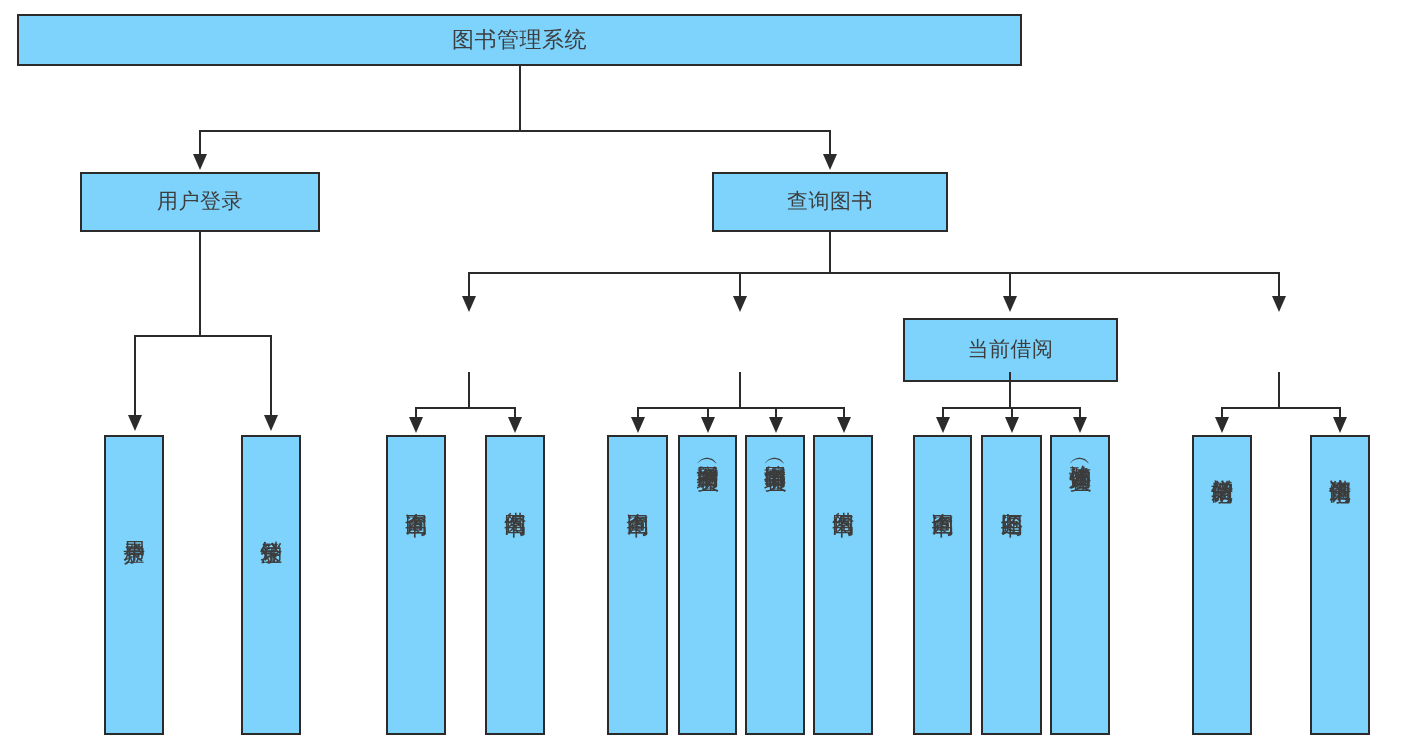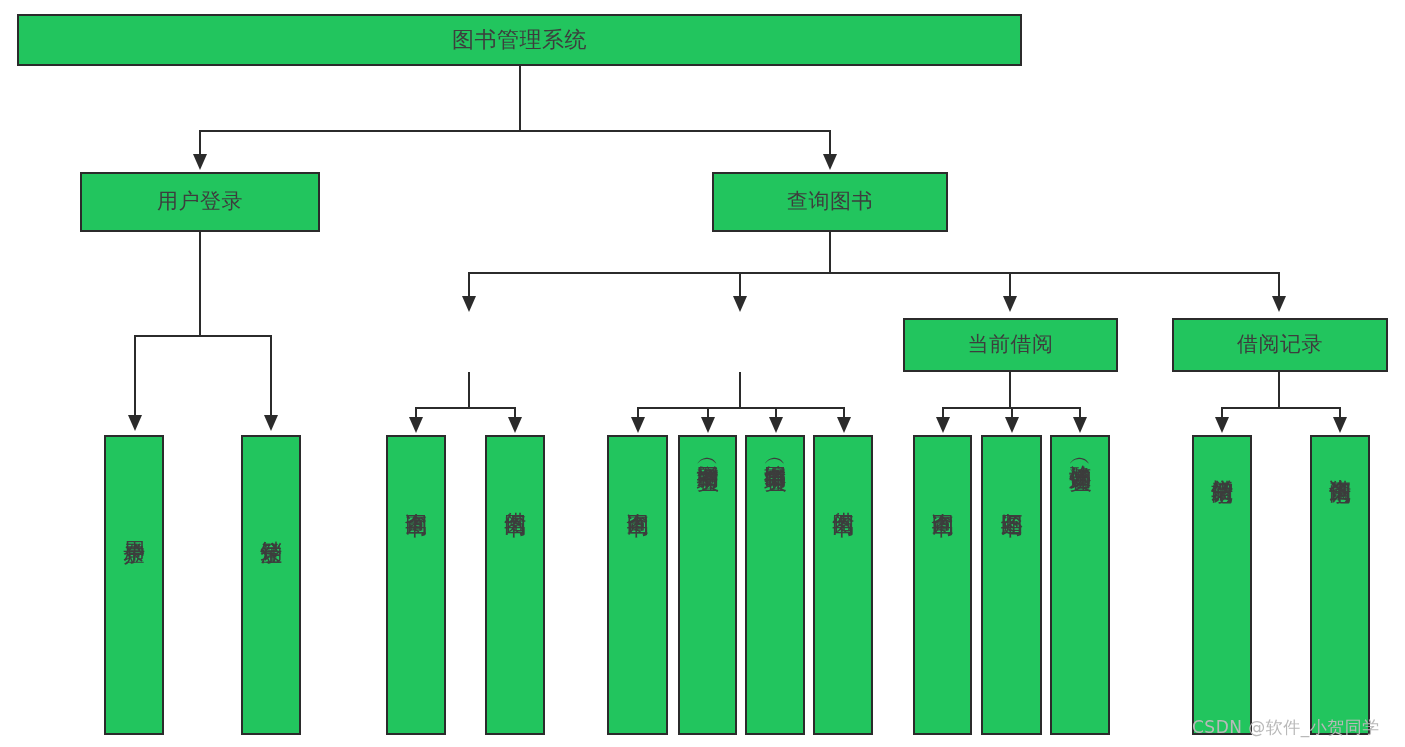--- a/index.html
+++ b/index.html
@@ -15,21 +15,21 @@
     width: 1405px;
     height: 747px;
     background: #ffffff;
     overflow: hidden;
   }
   
   .node {
     position: absolute;
     box-sizing: border-box;
     border: 2px solid #2b2b2b;
-    background: #22c55e;
+    background: #7dd3fc;
     display: flex;
     align-items: center;
     justify-content: center;
     color: #3d3d3d;
     line-height: 1.12;
   }
   .node .label {
     display: block;
     text-align: center;
   }
@@ -121,25 +121,22 @@
 
   <div class="edge v" style="left:468px; top:272px; width:2px; height:26px;"></div>
   <div class="arrow" style="left:462px; top:296px;"></div>
   <div class="edge v" style="left:739px; top:272px; width:2px; height:26px;"></div>
   <div class="arrow" style="left:733px; top:296px;"></div>
   <div class="edge v" style="left:1009px; top:272px; width:2px; height:26px;"></div>
   <div class="arrow" style="left:1003px; top:296px;"></div>
   <div class="edge v" style="left:1278px; top:272px; width:2px; height:26px;"></div>
   <div class="arrow" style="left:1272px; top:296px;"></div>
 
-  <div class="node horiz" style="left:903px; top:318px; width:215px; height:54px;">
+  <div class="node horiz" style="left:903px; top:318px; width:215px; height:64px;">
     <span class="label">当前借阅</span>
-  </div>
-  <div class="node horiz" style="left:1172px; top:318px; width:216px; height:54px;">
-    <span class="label">借阅记录</span>
   </div>
 
   <div class="edge v" style="left:468px; top:372px; width:2px; height:35px;"></div>
   <div class="edge h" style="left:415px; top:407px; width:100px; height:2px;"></div>
   <div class="edge v" style="left:415px; top:407px; width:2px; height:12px;"></div>
   <div class="arrow" style="left:409px; top:417px;"></div>
   <div class="edge v" style="left:514px; top:407px; width:2px; height:12px;"></div>
   <div class="arrow" style="left:508px; top:417px;"></div>
 
   <div class="edge v" style="left:739px; top:372px; width:2px; height:35px;"></div>
@@ -206,15 +203,14 @@
     <span class="label">确认归还（管理员）</span>
   </div>
 
   <div class="node vert pad-sm" style="left:1192px; top:435px; width:60px; height:300px;">
     <span class="label">新增借阅记录</span>
   </div>
   <div class="node vert pad-sm" style="left:1310px; top:435px; width:60px; height:300px;">
     <span class="label">查询借阅记录</span>
   </div>
 
-  <div id="watermark" style="left:1192px; top:716px;">CSDN @软件_小贺同学</div>
 
 </div>
 
 </body></html>

